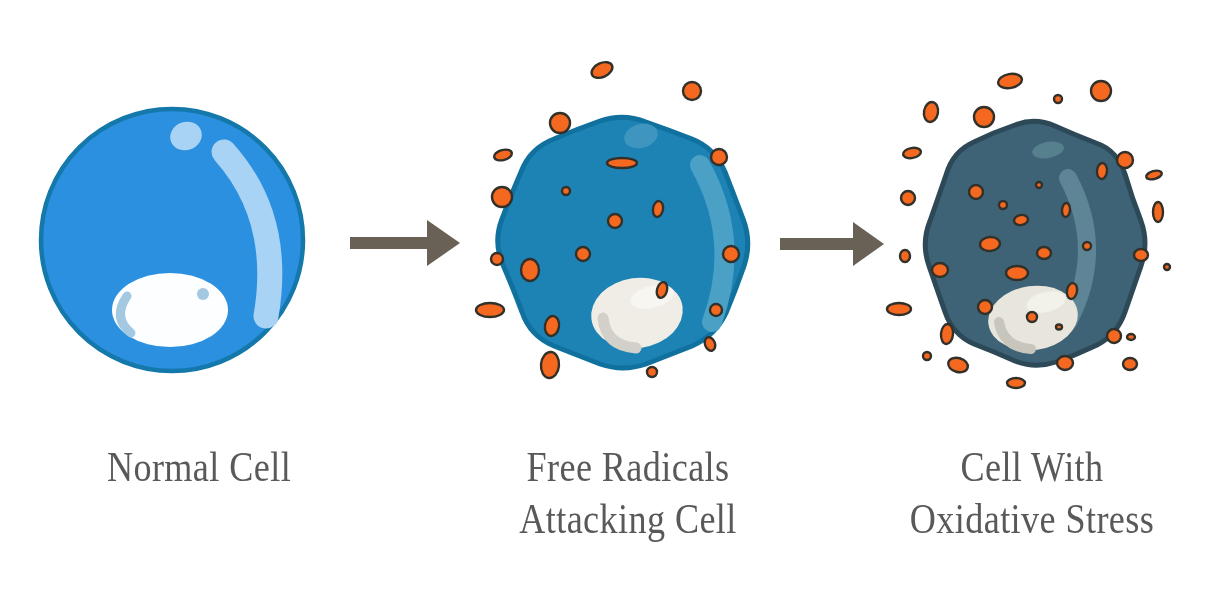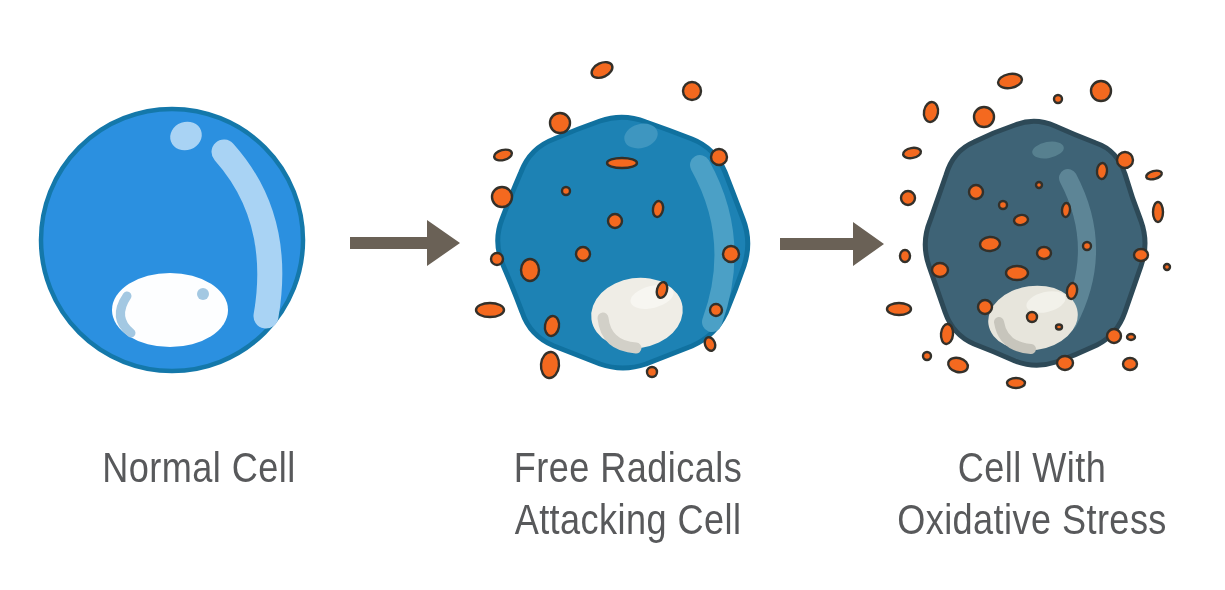--- a/index.html
+++ b/index.html
@@ -2,21 +2,21 @@
 <html style="--page-bg: #ffffff; --label-text: #58595b; --arrow: #6a6156; --radical-fill: #f4691f; --radical-stroke: #33302a; --cell1-fill: #2b90e0; --cell1-stroke: #1478aa; --cell1-highlight: #a9d3f4; --cell1-nucleus: #fdfeff; --cell1-nucleus-shade: #a3c8e2; --cell2-fill: #1d82b4; --cell2-stroke: #10719f; --cell2-highlight: #4ba0c6; --cell2-top-highlight: #3e96c0; --cell2-nucleus: #efede6; --cell2-nucleus-shade: #d2d0c8; --cell2-nucleus-hl: #f7f6f1; --cell3-fill: #3e6376; --cell3-stroke: #2d4957; --cell3-highlight: #5d8596; --cell3-top-highlight: #57808f; --cell3-nucleus: #e7e5dc; --cell3-nucleus-shade: #c7c5bc; --cell3-nucleus-hl: #f2f1ea;"><head>
 <meta charset="utf-8">
 <style>
   html, body { margin: 0; padding: 0; background: #ffffff; }
   .canvas {
     position: relative;
     width: 1225px;
     height: 590px;
     background: var(--page-bg, #ffffff);
     overflow: hidden;
-    font-family: Liberation Sans, sans-serif;
+    font-family: Liberation Serif, serif;
     border-radius: 29px;
   }
   svg.diagram { position: absolute; left: 0; top: 0; display: block; }
 
   
   .c1-body   { fill: var(--cell1-fill); stroke: var(--cell1-stroke); stroke-width: 4.5; }
   .c1-hl     { fill: var(--cell1-highlight); }
   .c1-swoosh { fill: none; stroke: var(--cell1-highlight); stroke-width: 25; stroke-linecap: round; }
   .c1-nuc    { fill: var(--cell1-nucleus); }
   .c1-nuc-shade { fill: none; stroke: var(--cell1-nucleus-shade); stroke-width: 9; stroke-linecap: round; }

